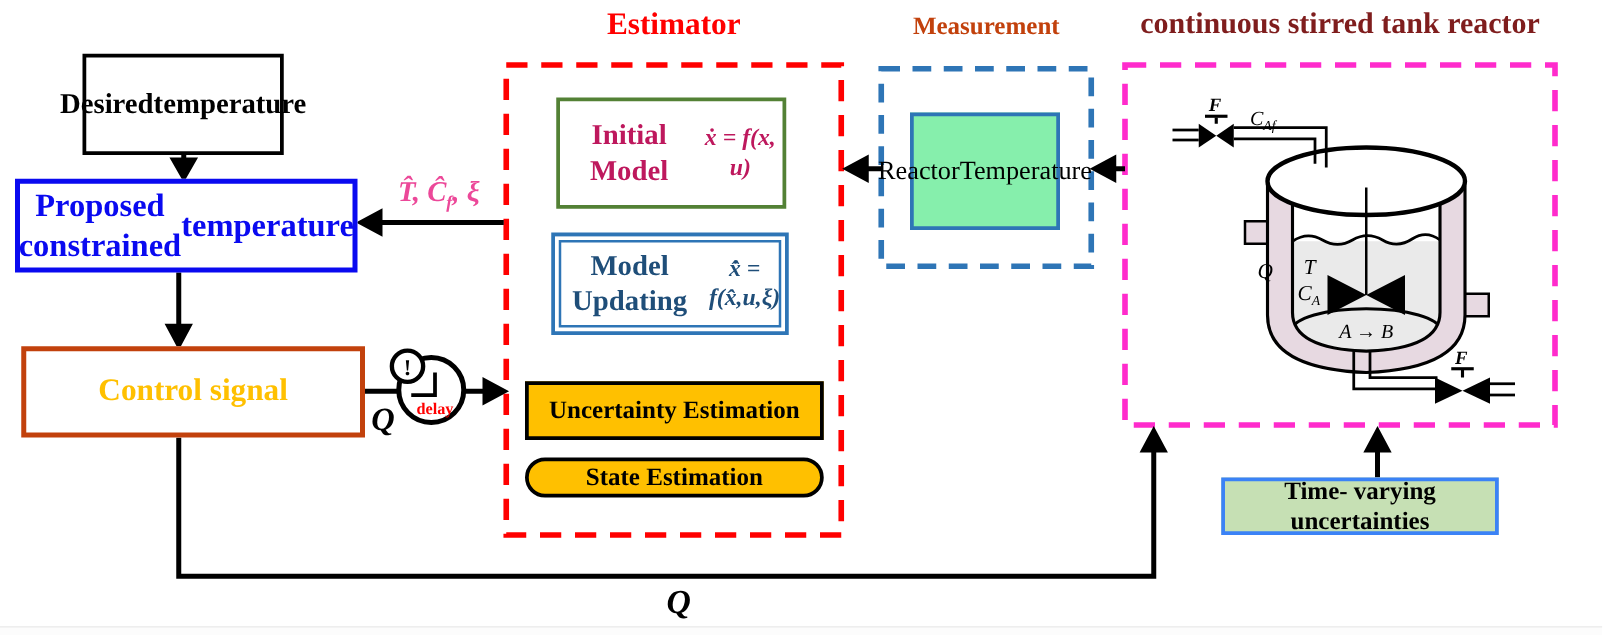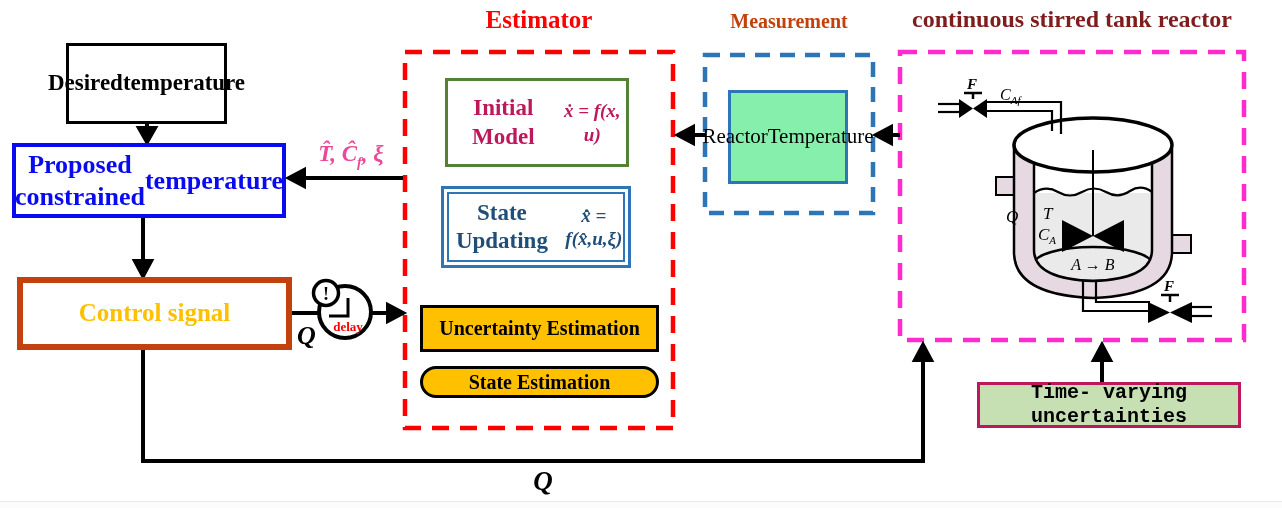--- a/index.html
+++ b/index.html
@@ -10,31 +10,31 @@
   .stage svg.overlay{position:absolute;left:0;top:0;z-index:1;}
   .box{
     position:absolute;z-index:2;box-sizing:border-box;background:#fff;
     display:flex;flex-direction:row;align-items:center;justify-content:center;
     text-align:center;font-weight:bold;line-height:1.22;
   }
   .lbl{position:absolute;z-index:2;text-align:center;font-weight:bold;white-space:nowrap;}
   
   .desired{left:66px;top:43px;width:161px;height:81px;border:3.5px solid #000;color:#000;font-size:23px;}
   .controller{left:12px;top:143px;width:274px;height:75px;border:4px solid #0a0af0;color:#0a0af0;font-size:26px;}
-  .control-signal{left:17px;top:277px;width:275px;height:73px;border:6px solid #c2410c;color:#FFC000;font-size:25px;}
+  .control-signal{left:17px;top:277px;width:275px;height:73px;border:4px solid #c2410c;color:#FFC000;font-size:25px;}
   .initial-model{left:445px;top:78px;width:184px;height:89px;border:3.5px solid #538135;color:#be185d;font-size:23px;justify-content:flex-end;}
   .model-updating{left:441px;top:186px;width:190px;height:82px;border:3px solid #2E75B6;
       box-shadow:inset 0 0 0 3px #ffffff, inset 0 0 0 5px #2E75B6;color:#1F4E79;font-size:23px;}
   .eq{font-style:italic;font-size:19px;font-weight:bold;}
   .orange-box{left:420px;width:239px;background:#FFC000;border:3px solid #000;color:#000;font-size:20px;}
   .uncert{top:305px;height:47px;}
   .state{top:366px;height:32px;border-radius:21px;}
   .reactor-temp{left:728px;top:90px;width:120px;height:94px;background:#86efac;border:3px solid #2E75B6;
       color:#000;font-weight:normal;font-size:21px;line-height:1.3;}
-  .time-varying{left:977px;top:382px;width:264px;height:46px;background:#C6E0B4;border:3px solid #be185d;color:#000;font-size:20px;font-family:Liberation Mono, monospace;}
+  .time-varying{left:977px;top:382px;width:222px;height:46px;background:#C6E0B4;border:3px solid #3b82f6;color:#000;font-size:20px;}
   .estimator-lbl{left:405px;top:6px;width:268px;color:#FF0000;font-size:25px;}
   .measurement-lbl{left:705px;top:10px;width:168px;color:#c2410c;font-size:20px;}
   .cstr-lbl{left:898px;top:6px;width:348px;color:#7f1d1d;font-size:24px;}
   .tchat{left:300px;top:141px;width:102px;font-size:23px;font-style:italic;color:#ec4899;}
   .tchat sub{font-size:0.62em;}
   .q-delay{left:297px;top:321px;font-size:26px;font-style:italic;color:#000;}
   .q-bottom{left:520px;top:466px;width:46px;font-size:27px;font-style:italic;color:#000;}
   .bottom-strip{position:absolute;left:0;top:501px;width:1282px;height:7px;z-index:0;
       background:#FCFCFC;border-top:1.5px solid #E9E9E9;}
   .svgtxt{font-family:"Liberation Serif","DejaVu Serif",serif;}
@@ -156,21 +156,21 @@
   <div class="box control-signal">
     <div>Control signal</div>
   </div>
 
   <div class="box initial-model">
     <div>Initial Model</div>
     <div class="eq">ẋ = f(x, u)</div>
   </div>
 
   <div class="box model-updating">
-    <div>State Updating</div>
+    <div>Model Updating</div>
     <div class="eq">x̂̇ = f(x̂,u,ξ)</div>
   </div>
 
   <div class="box orange-box uncert">
     <div>Uncertainty Estimation</div>
   </div>
 
   <div class="box orange-box state">
     <div>State Estimation</div>
   </div>

